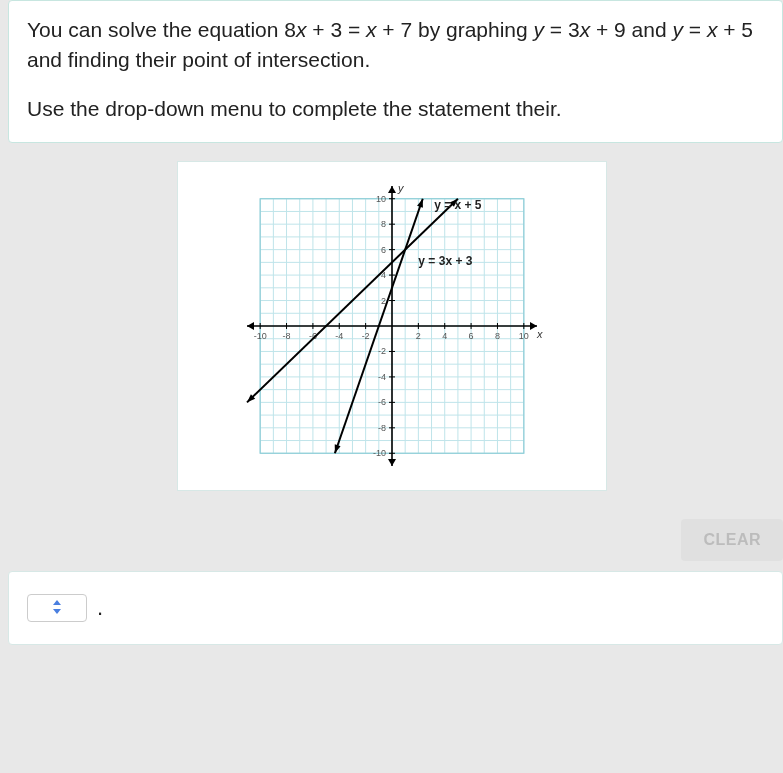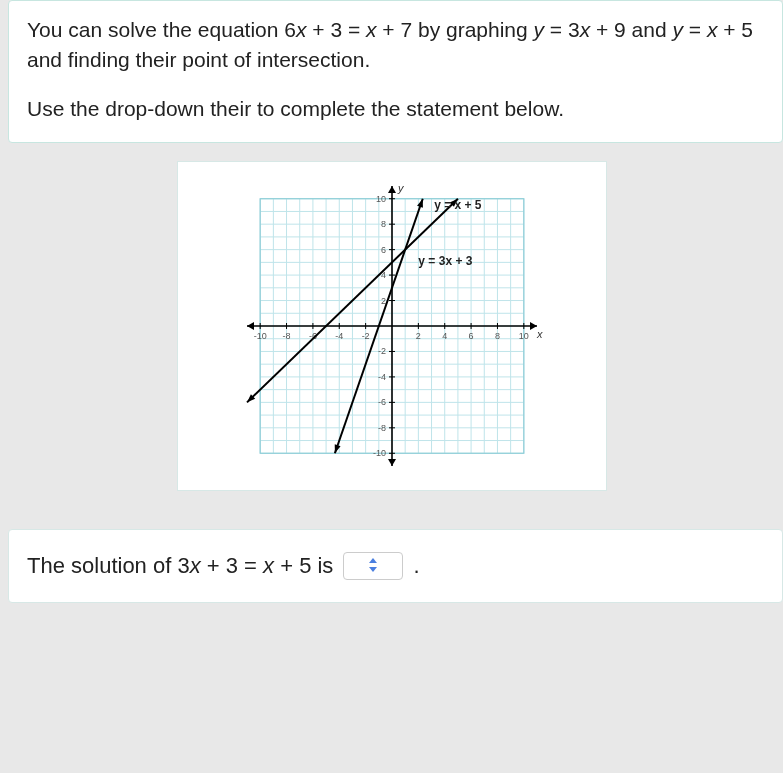--- a/index.html
+++ b/index.html
@@ -81,23 +81,23 @@
   color: #4a7fe0;
   font-size: 13px;
   line-height: 1;
 }
 </style>
 </head>
 <body>
 
 <div class="problem-box">
   <p>
-    <span>You can solve the equation 6</span><span class="ital">x</span><span> + 3 = </span><span class="ital">x</span><span> + 7 by graphing </span><span class="ital">y</span><span> = 3</span><span class="ital">x</span><span> + 9 and </span><span class="ital">y</span><span> = </span><span class="ital">x</span><span> + 5 and finding their point of intersection.</span>
+    <span>You can solve the equation 8</span><span class="ital">x</span><span> + 3 = </span><span class="ital">x</span><span> + 7 by graphing </span><span class="ital">y</span><span> = 3</span><span class="ital">x</span><span> + 9 and </span><span class="ital">y</span><span> = </span><span class="ital">x</span><span> + 5 and finding their point of intersection.</span>
   </p>
-  <p>Use the drop-down their to complete the statement below.</p>
+  <p>Use the drop-down menu to complete the statement their.</p>
 </div>
 
 <div class="graph-panel">
   <svg id="chart-svg" width="310" height="300" viewBox="0 0 310 300">
       <line x1="23.18181818181818" y1="277.27272727272725" x2="23.18181818181818" y2="22.72727272727269" stroke="#bfe4ea" stroke-width="1"></line>
       <line x1="36.36363636363636" y1="277.27272727272725" x2="36.36363636363636" y2="22.72727272727269" stroke="#bfe4ea" stroke-width="1"></line>
       <line x1="49.54545454545454" y1="277.27272727272725" x2="49.54545454545454" y2="22.72727272727269" stroke="#bfe4ea" stroke-width="1"></line>
       <line x1="62.72727272727273" y1="277.27272727272725" x2="62.72727272727273" y2="22.72727272727269" stroke="#bfe4ea" stroke-width="1"></line>
       <line x1="75.9090909090909" y1="277.27272727272725" x2="75.9090909090909" y2="22.72727272727269" stroke="#bfe4ea" stroke-width="1"></line>
       <line x1="89.09090909090908" y1="277.27272727272725" x2="89.09090909090908" y2="22.72727272727269" stroke="#bfe4ea" stroke-width="1"></line>
@@ -191,26 +191,24 @@
       <path d="M 10 226.36363636363637 L 13.938500492815376 218.27115751793693 L 18.225649337542386 222.71141882140418 Z" fill="#000"></path>
       <text x="197.18181818181816" y="32.909090909090935" font-size="12" font-family="Arial" fill="#222" font-weight="bold">y = x + 5</text>
       <line x1="97.88318181818182" y1="277.27272727272725" x2="185.75318181818182" y2="22.72727272727269" stroke="#000" stroke-width="2"></line>
       <path d="M 185.75318181818182 22.72727272727269 L 185.91161451322566 31.725878123729473 L 180.07729707032655 29.711850905592684 Z" fill="#000"></path>
       <path d="M 97.88318181818182 277.27272727272725 L 97.72474912313797 268.27412187627044 L 103.5590665660371 270.28814909440723 Z" fill="#000"></path>
       <text x="181.36363636363637" y="88.90909090909088" font-size="12" font-family="Arial" fill="#222" font-weight="bold">y = 3x + 3</text>
     </svg>
 </div>
 
 <div class="button-row">
+  <button class="btn">CLEAR</button>
 </div>
 
 <div class="answer-box">
-  <span>
-    <span>The solution of 3</span><span class="ital">x</span><span> + 3 = </span><span class="ital">x</span><span> + 5 is</span>
-  </span>
   <span class="dropdown">
     <span></span>
     <span class="dropdown-caret"><svg width="12" height="16" viewBox="0 0 12 16">
           <path d="M6 1 L10 6 L2 6 Z" fill="#4a7fe0"></path>
           <path d="M6 15 L2 10 L10 10 Z" fill="#4a7fe0"></path>
         </svg></span>
   </span>
   <span>.</span>
 </div>
 

